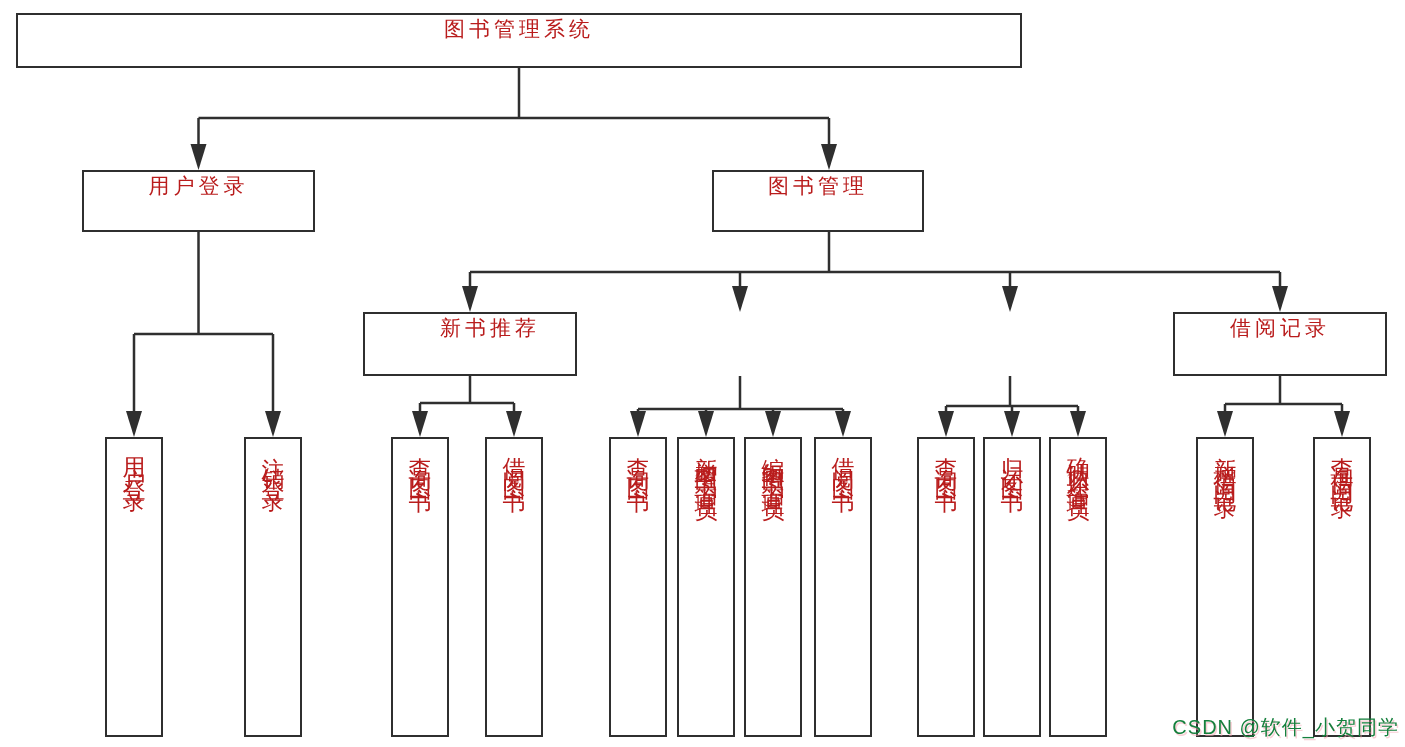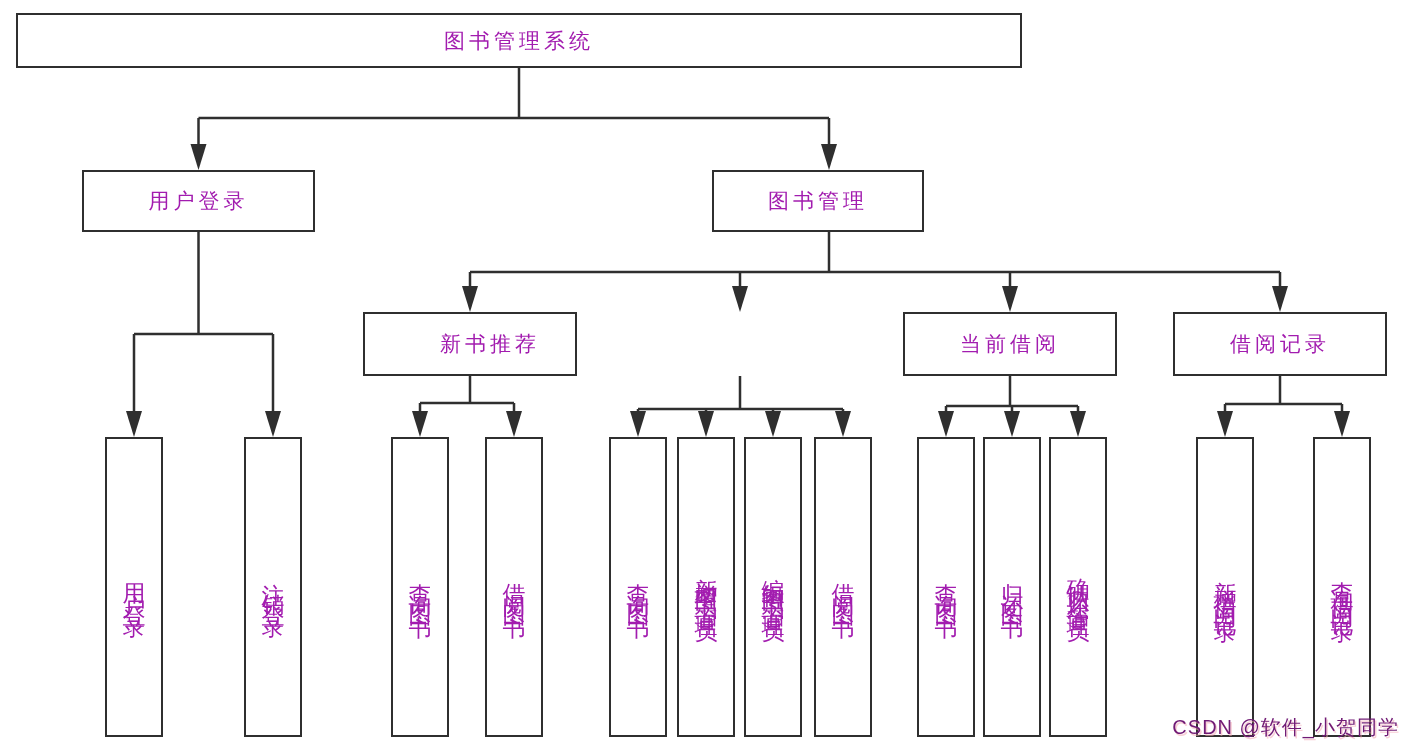--- a/index.html
+++ b/index.html
@@ -9,22 +9,22 @@
     background:#ffffff;
     font-family:"Liberation Sans","DejaVu Sans",sans-serif;
     overflow:hidden;
   }
   #connectors{position:absolute;left:0;top:0;z-index:1;}
   .box{
     position:absolute;
     box-sizing:border-box;
     background:#ffffff;
     border:2.5px solid #2f2f2f;
-    display:flex;align-items:center;justify-content:center;
-    color:#a21caf;
+    display:flex;align-items:flex-start;justify-content:center;
+    color:#b91c1c;
     z-index:2;
   }
   .hlabel{font-size:21px;letter-spacing:4px;white-space:nowrap;}
   .leaf span{
     writing-mode:vertical-rl;
     text-orientation:mixed;
     font-size:23px;
     letter-spacing:11px;
     line-height:1;
   }
@@ -56,21 +56,21 @@
   #l-cb-return{left:983px;}
   #l-cb-confirm{left:1049px;}
   #l-br-add{left:1196px;}
   #l-br-query{left:1313px;}
 
   #watermark{
     position:absolute;
     right:6px;top:714px;
     z-index:3;
     font-size:20px;
-    color:#701a75;
+    color:#15803d;
     letter-spacing:1px;
     text-shadow:1.5px 1.5px 0 rgba(243,168,180,0.55);
     white-space:nowrap;
   }
 </style>
 </head>
 <body>
 
 <div id="canvas">
 
@@ -121,23 +121,20 @@
   <div class="box" id="n-user-login">
     <span class="hlabel">用户登录</span>
   </div>
   <div class="box" id="n-book-mgmt">
     <span class="hlabel">图书管理</span>
   </div>
 
   <div class="box lvl3" id="n-new-book">
     <span class="hlabel">新书推荐</span>
   </div>
-  <div class="box lvl3" id="n-current-borrow">
-    <span class="hlabel">当前借阅</span>
-  </div>
   <div class="box lvl3" id="n-borrow-record">
     <span class="hlabel">借阅记录</span>
   </div>
 
   <div class="box leaf" id="l-user-login">
     <span>用户登录</span>
   </div>
   <div class="box leaf" id="l-logout">
     <span>注销登录</span>
   </div>

